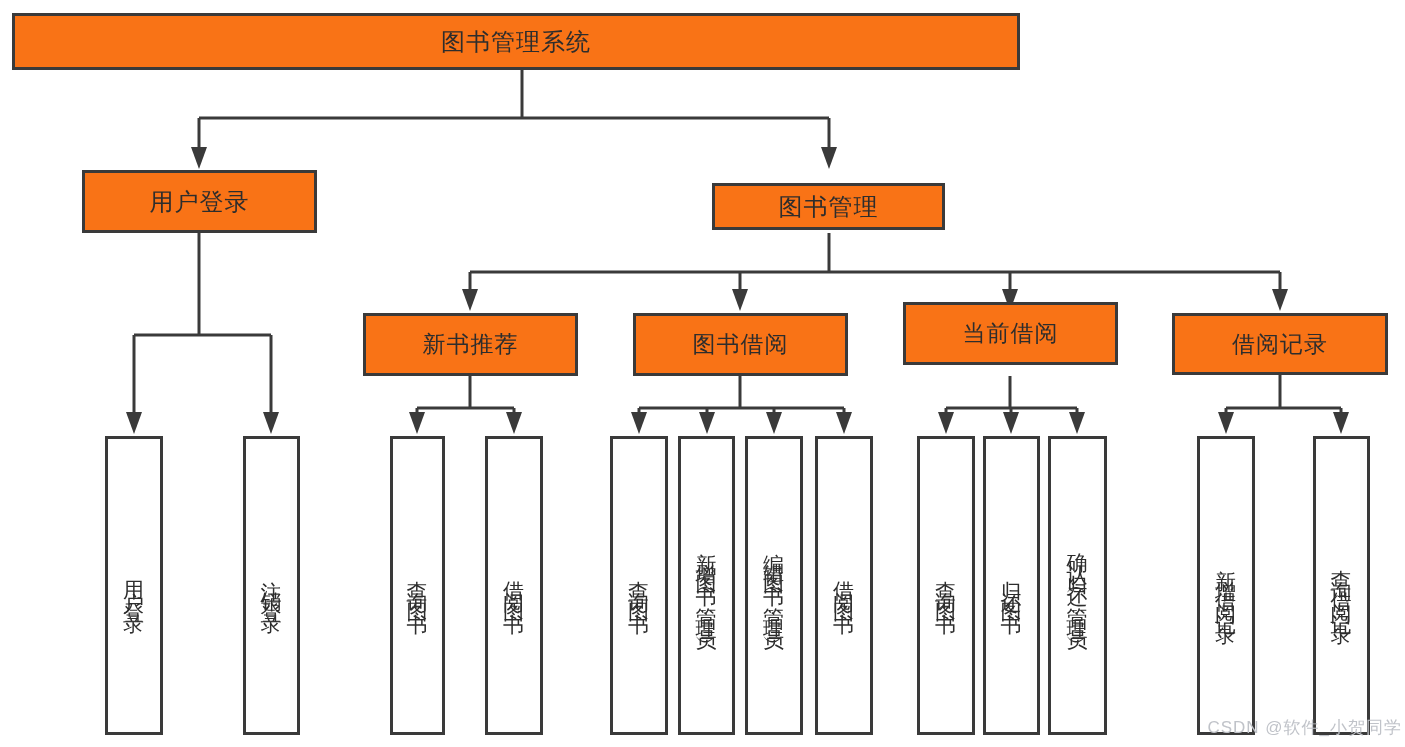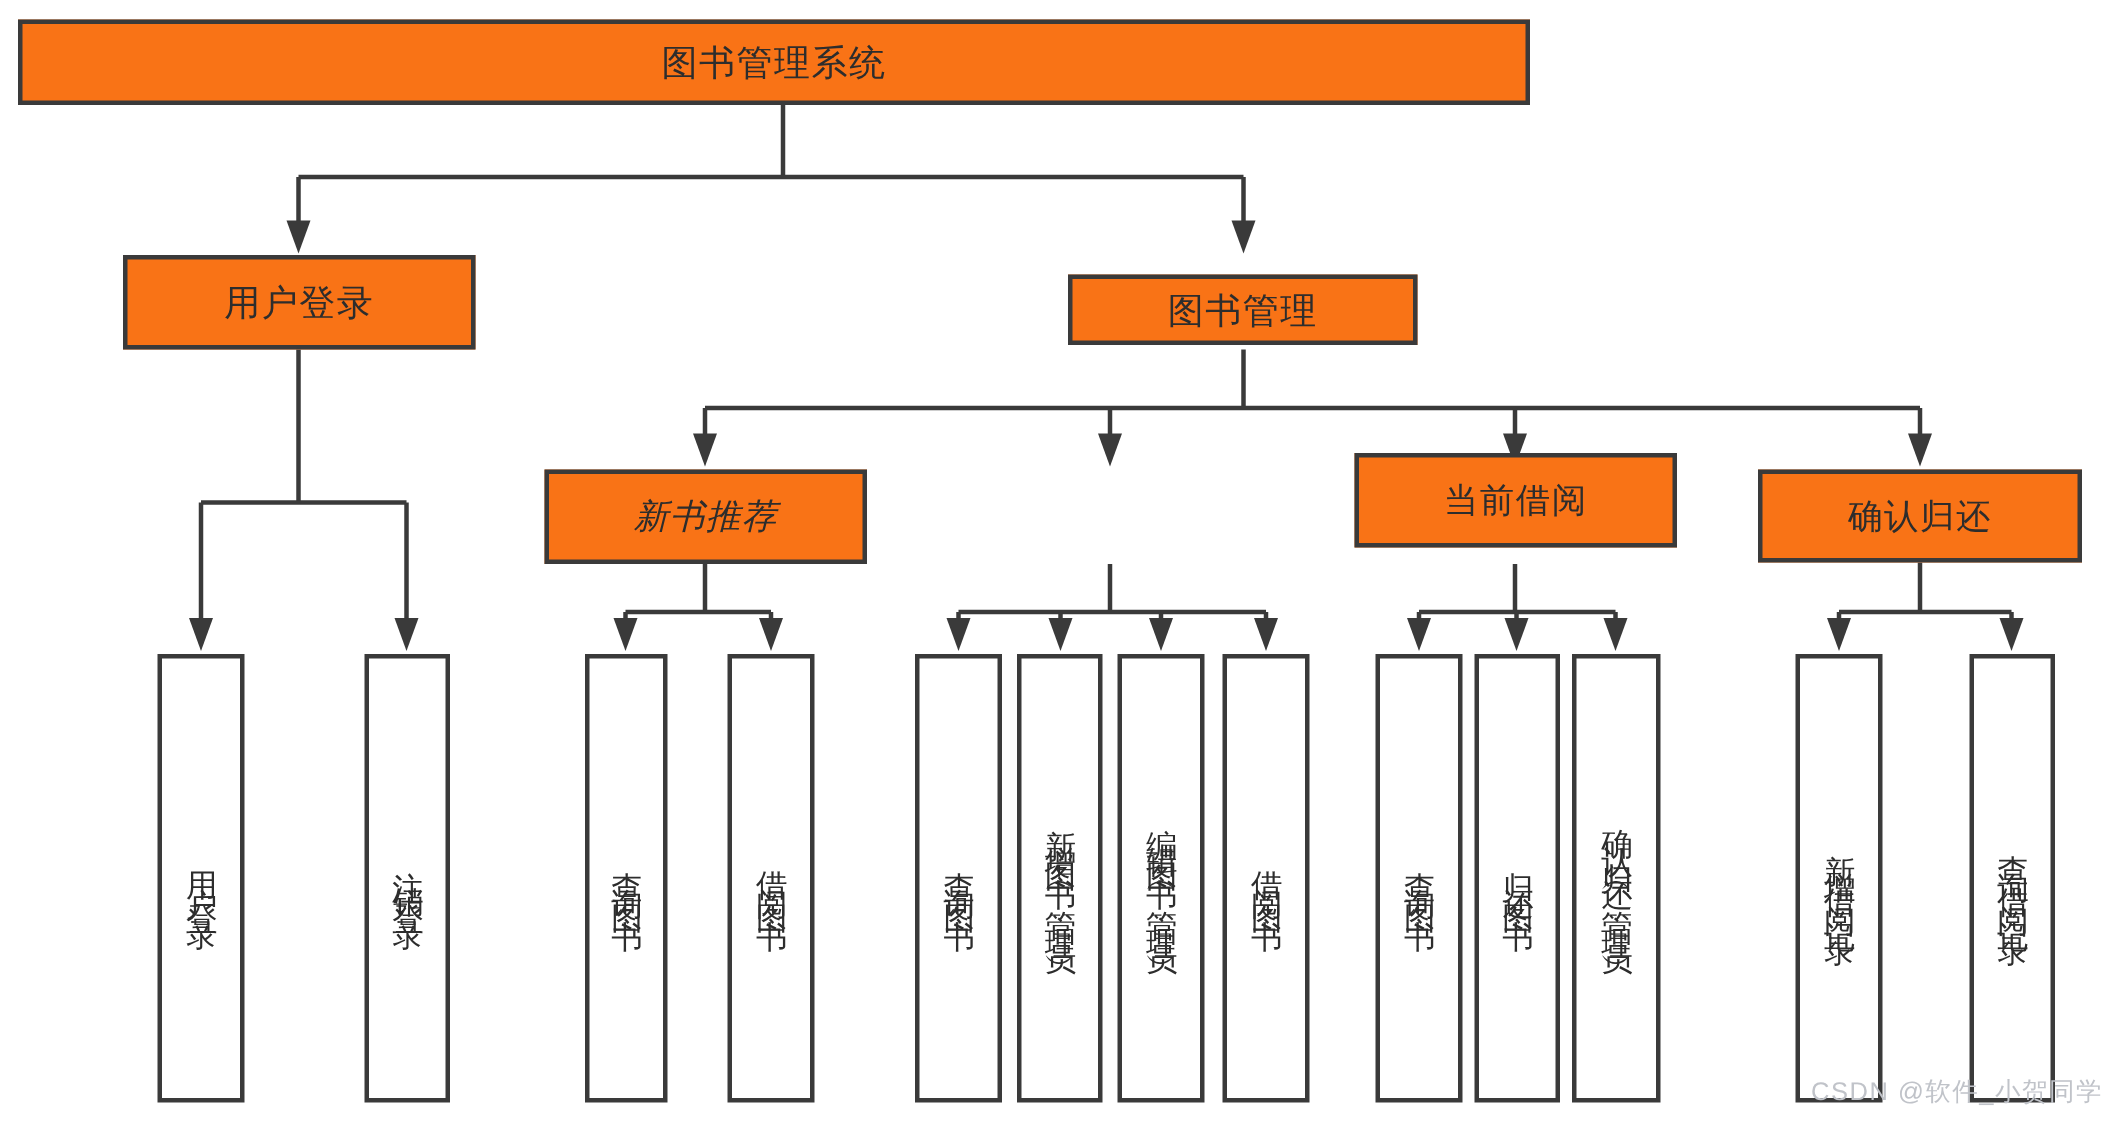--- a/index.html
+++ b/index.html
@@ -141,28 +141,31 @@
     <span>图书管理系统</span>
   </div>
 
   <div class="hbox lvl-2" style="left:82px; top:170px; width:235px; height:63px;">
     <span>用户登录</span>
   </div>
   <div class="hbox lvl-2" style="left:712px; top:183px; width:233px; height:47px;">
     <span>图书管理</span>
   </div>
 
-  <div class="hbox lvl-3" style="left:363px; top:313px; width:215px; height:63px;font-style:italic;">
+  <div class="hbox lvl-3" style="left:363px; top:313px; width:215px; height:63px;">
     <span>新书推荐</span>
+  </div>
+  <div class="hbox lvl-3" style="left:633px; top:313px; width:215px; height:63px;">
+    <span>图书借阅</span>
   </div>
   <div class="hbox lvl-3" style="left:903px; top:302px; width:215px; height:63px;">
     <span>当前借阅</span>
   </div>
   <div class="hbox lvl-3" style="left:1172px; top:313px; width:216px; height:62px;">
-    <span>确认归还</span>
+    <span>借阅记录</span>
   </div>
 
   <div class="leaf" style="left:105px; width:58px;">
     <span class="vtext">用户登录</span>
   </div>
   <div class="leaf" style="left:243px; width:57px;">
     <span class="vtext">注销登录</span>
   </div>
   <div class="leaf" style="left:390px; width:55px;">
     <span class="vtext">查询图书</span>

